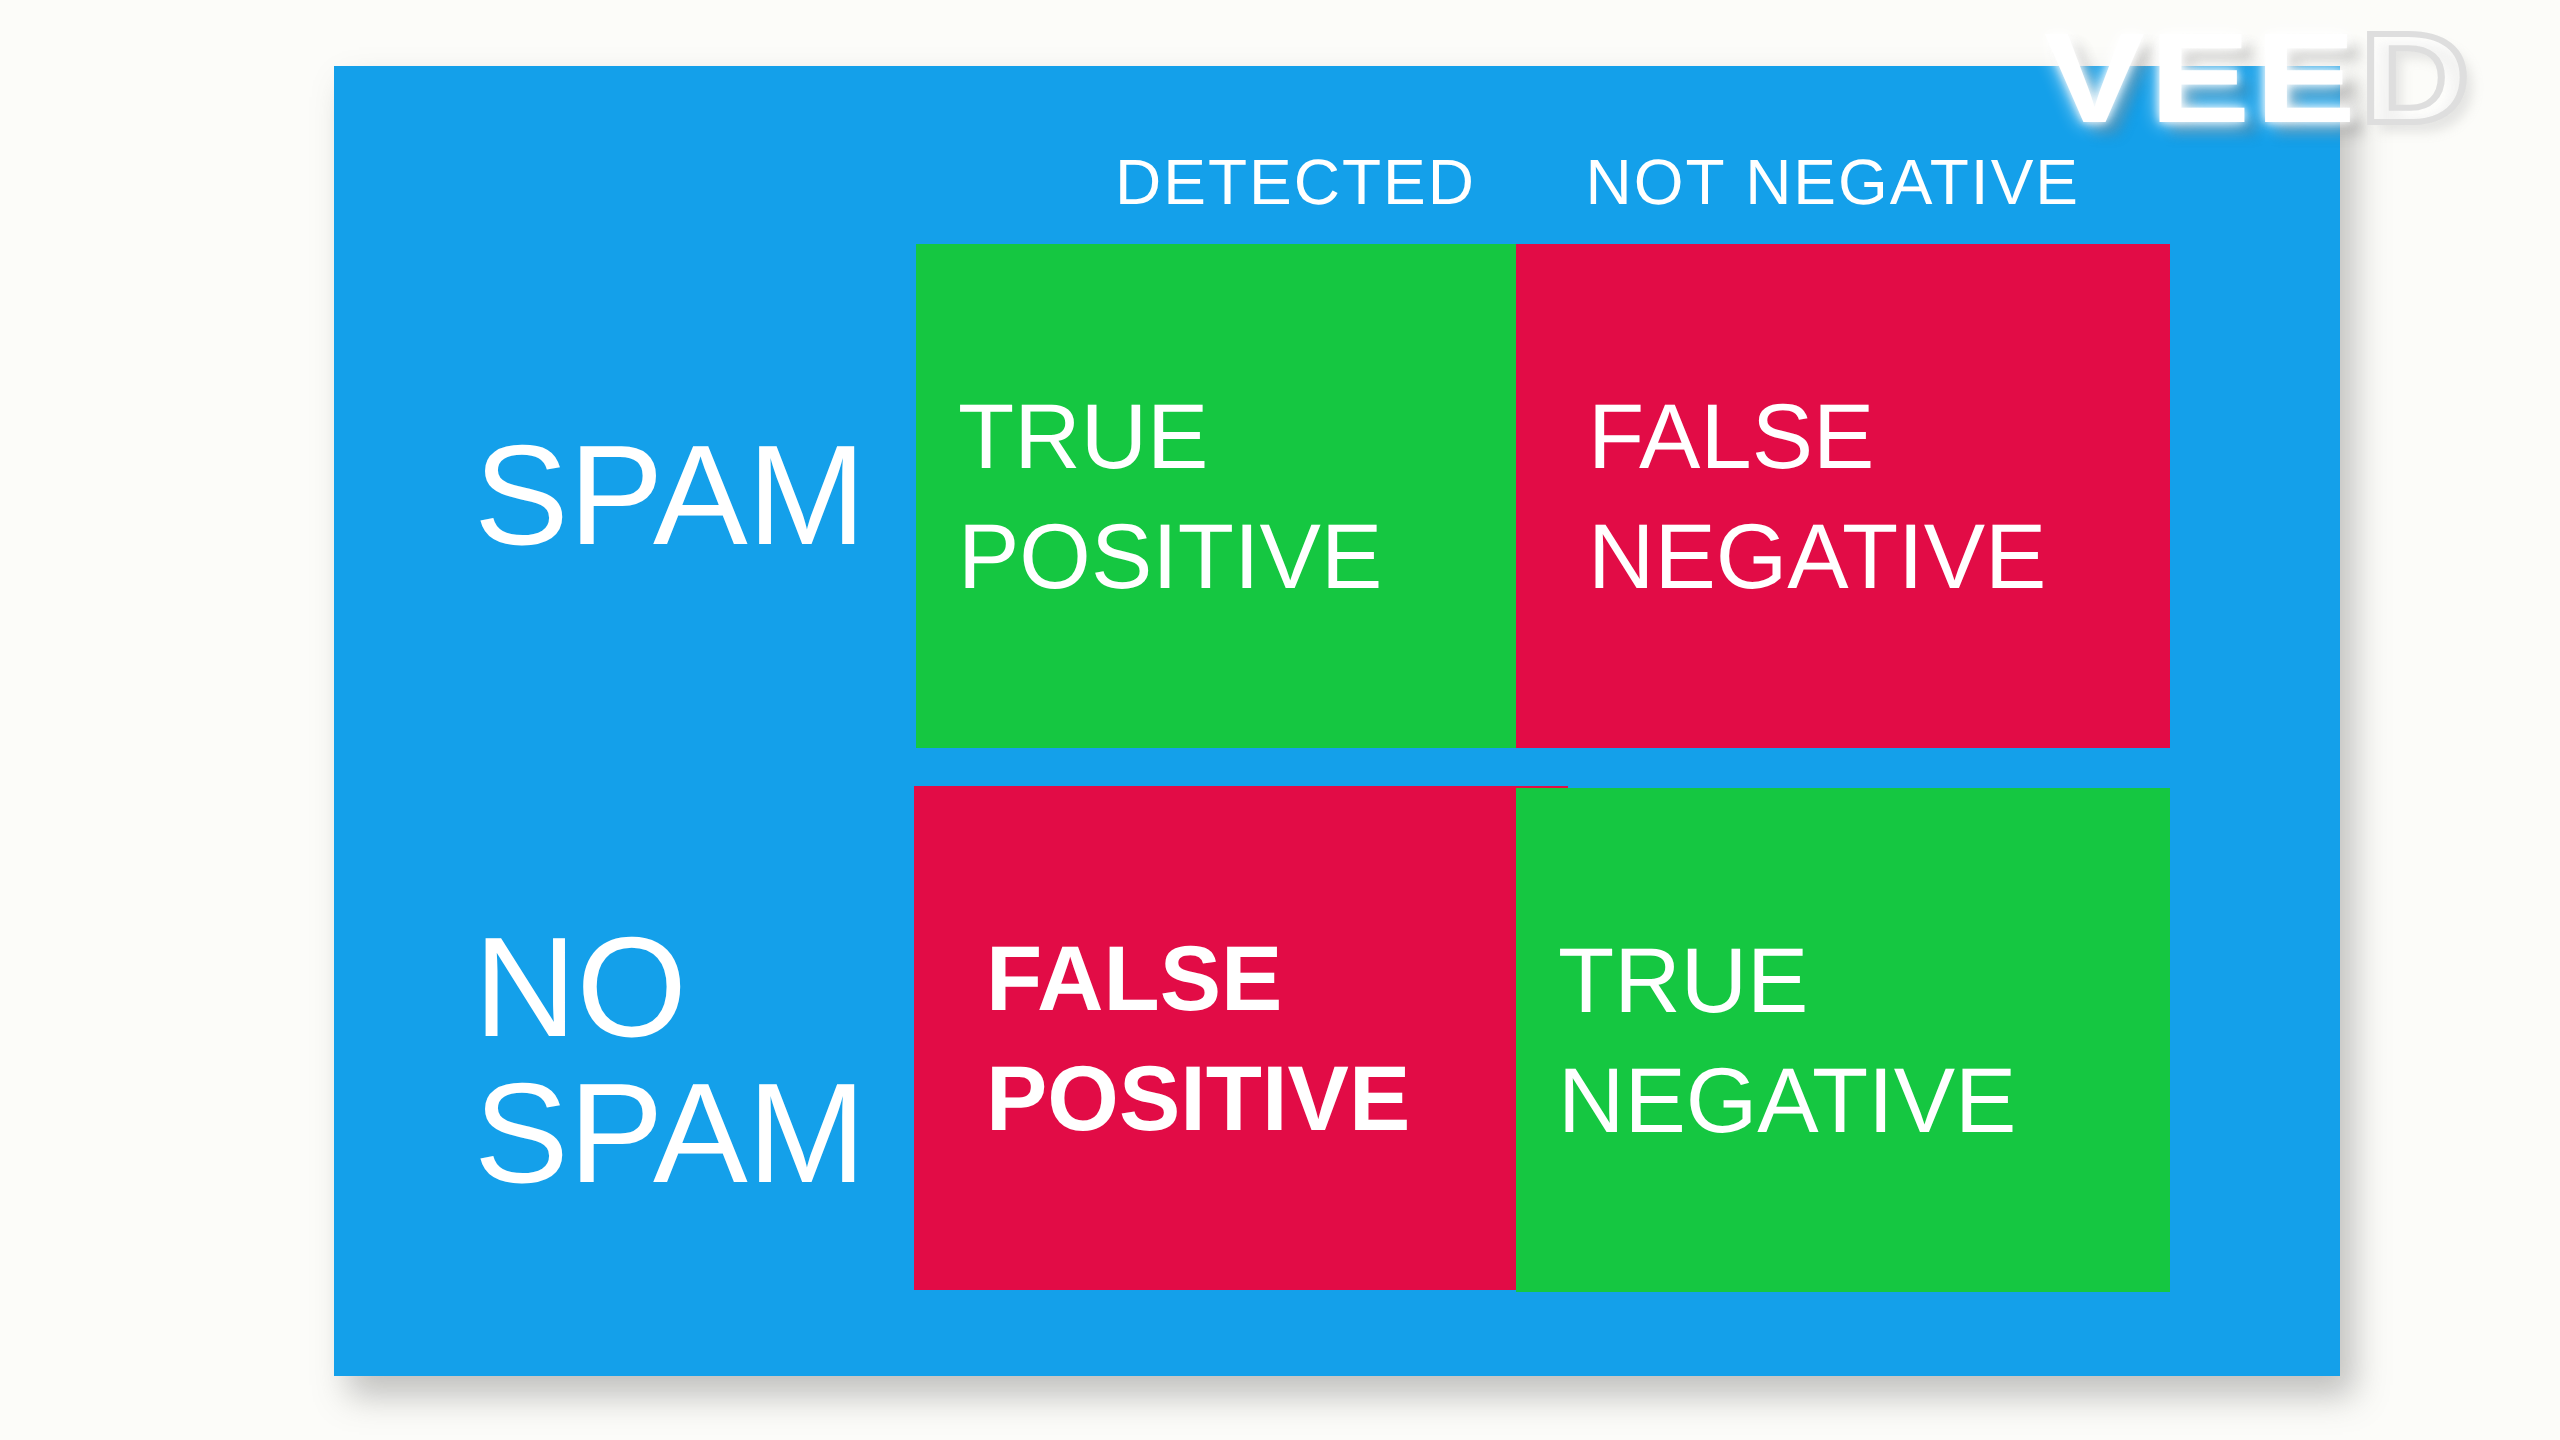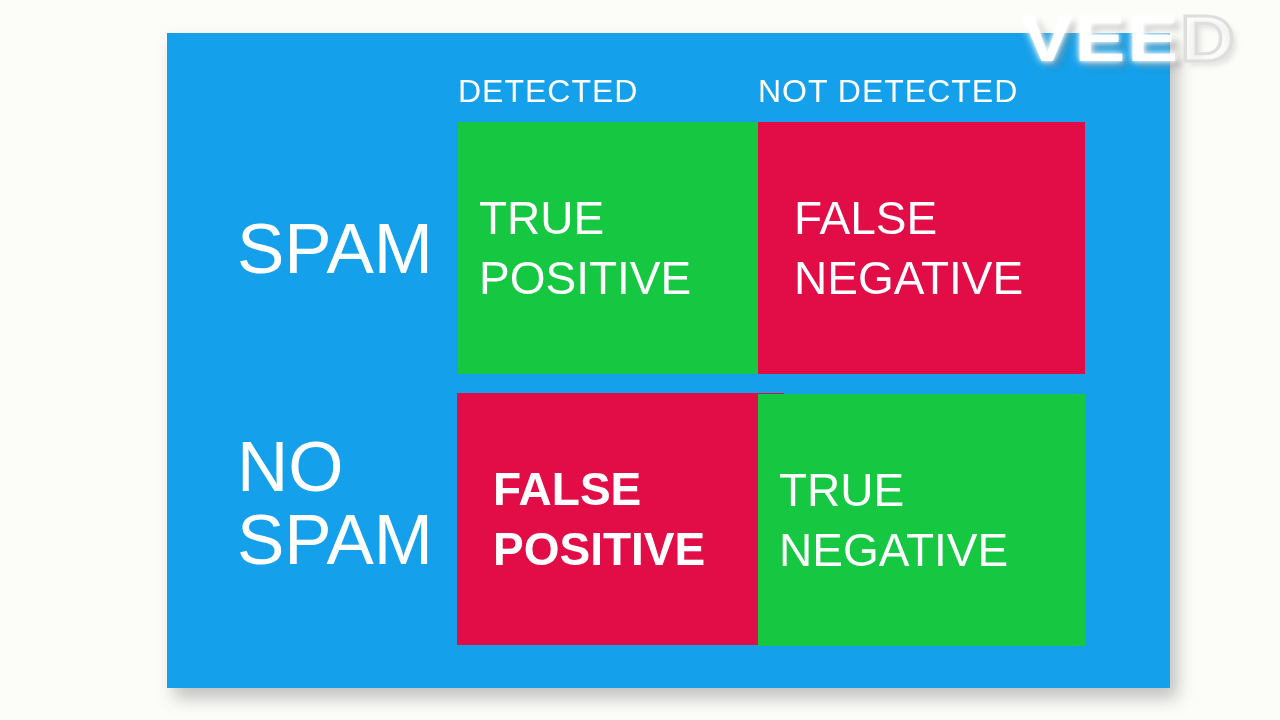--- a/index.html
+++ b/index.html
@@ -26,41 +26,41 @@
     box-shadow: 7px 10px 16px rgba(95, 95, 95, 0.38);
   }
 
   .col-header {
     position: absolute;
     top: 40px;
     height: 36px;
     color: var(--text);
     font-size: 32px;
     letter-spacing: 1px;
-    text-align: left;
+    text-align: right;
     line-height: 36px;
     white-space: nowrap;
   }
   .col-header.c1 { left: 291px; width: 280px; }
   .col-header.c2 { left: 591px; width: 282px; }
 
   .row-label {
     position: absolute;
     left: 70px;
     width: 215px;
     height: 252px;
     display: flex;
     align-items: center;
     color: var(--text);
     font-size: 71px;
     line-height: 73px;
     white-space: pre-line;
   }
   .row-label.r1 { top: 89px; }
-  .row-label.r2 { top: 344px; }
+  .row-label.r2 { top: 372px; }
 
   .cell {
     position: absolute;
     width: 327px; height: 252px;
     display: flex;
     align-items: center;
     padding-left: 21px;
     color: var(--text);
     font-size: 46px;
     line-height: 60px;
@@ -98,21 +98,21 @@
 </style>
 </head>
 <body>
 
 <div class="stage">
 
   <div class="panel">
 
     <div class="col-header c1">DETECTED</div>
 
-    <div class="col-header c2">NOT DETECTED</div>
+    <div class="col-header c2">NOT NEGATIVE</div>
 
     <div class="row-label r1">SPAM</div>
 
     <div class="row-label r2">NO
 SPAM</div>
 
     <div class="cell pos-tl green">TRUE
 POSITIVE</div>
 
     <div class="cell pos-tr red">FALSE

